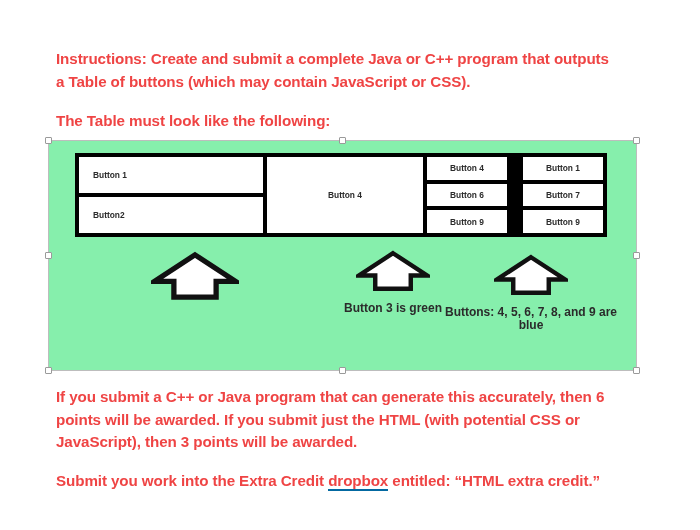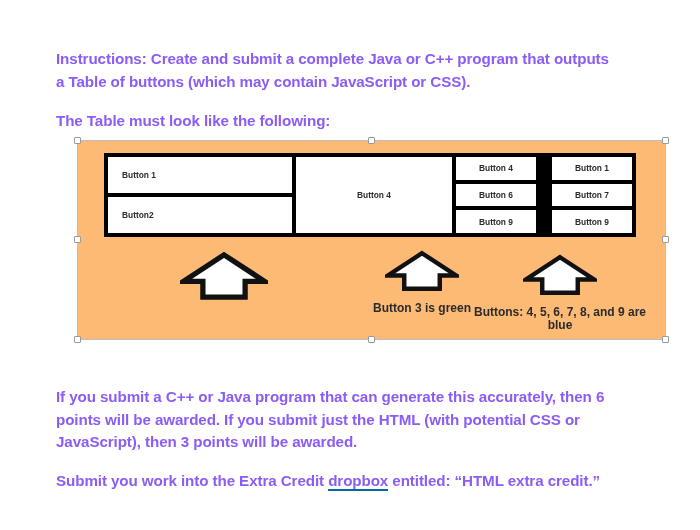--- a/index.html
+++ b/index.html
@@ -17,44 +17,43 @@
   }
 
   
   .doc-para {
     position: absolute;
     left: 56px;
     width: 560px;
     font-size: 15.2px;
     line-height: 22.5px;
     font-weight: 600;
-    color: #8b5cf6;
+    color: #ef4444;
     letter-spacing: -0.1px;
   }
   #para-instructions { top: 48px; }
   #para-lookslike    { top: 110px; }
   #para-points       { top: 386px; }
   #para-submit       { top: 470px; }
 
   .spell-error {
     border-bottom: 2px solid #0369a1;
     text-decoration: none;
   }
 
   
   #picture-frame {
     position: absolute;
     left: 48px;
     top: 140px;
     width: 589px;
-    height: 200px;
+    height: 231px;
     border: 1px solid #bdbdbd;
     box-sizing: border-box;
-    background: #fdba74;
-    margin-left: 29px;
+    background: #86efac;
   }
   .handle {
     position: absolute;
     width: 7px;
     height: 7px;
     background: #ffffff;
     border: 1px solid #9a9a9a;
     box-sizing: border-box;
     border-radius: 1px;
   }

